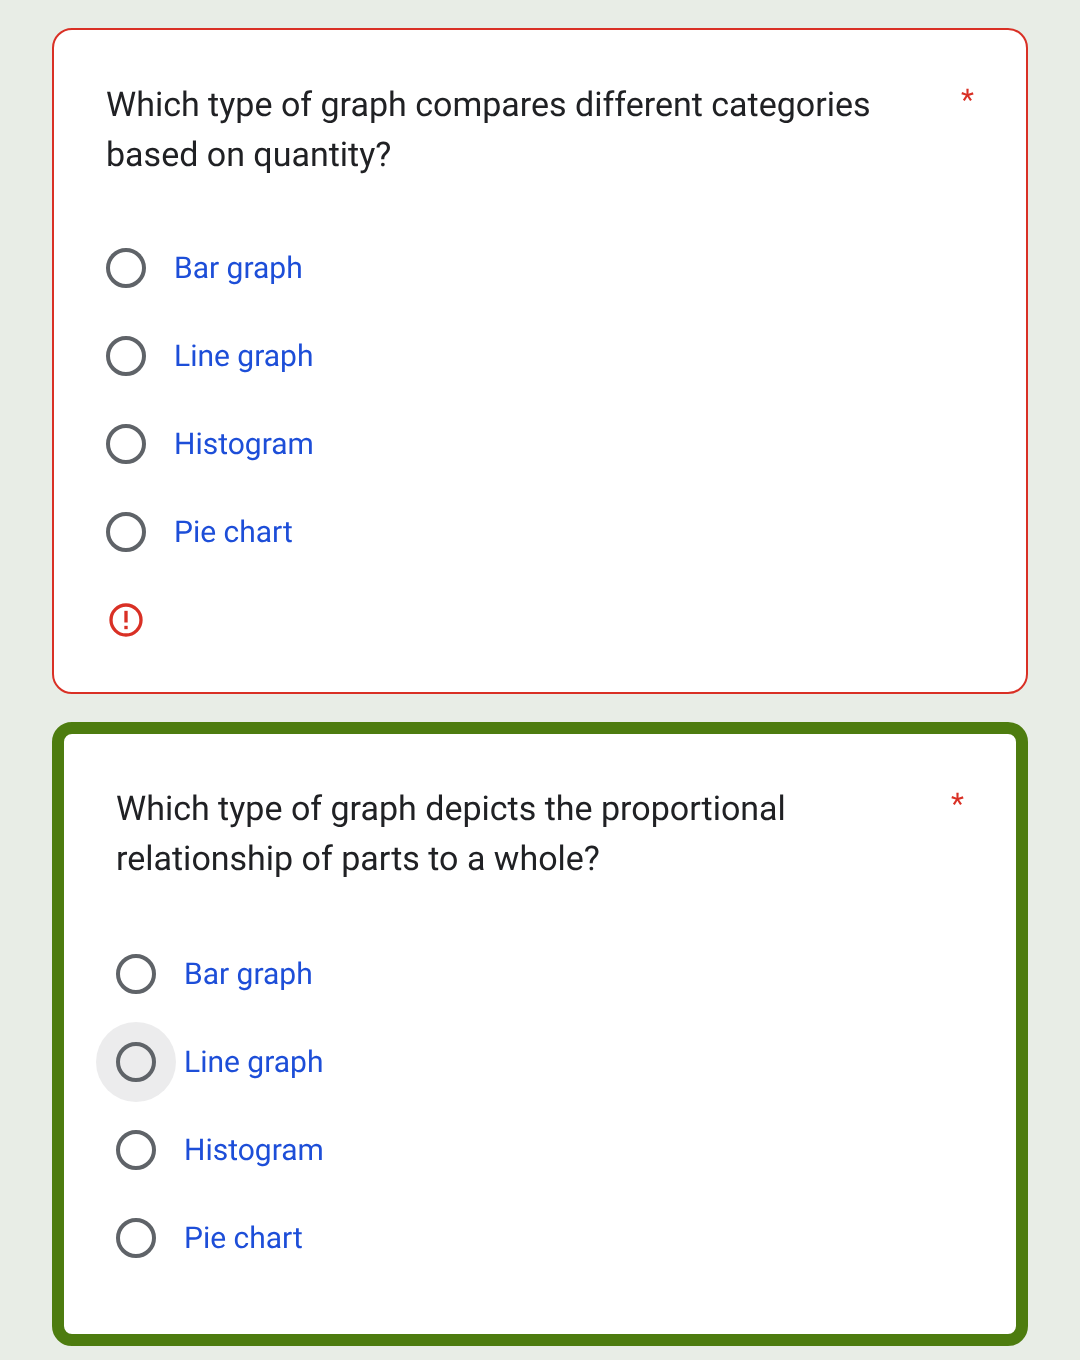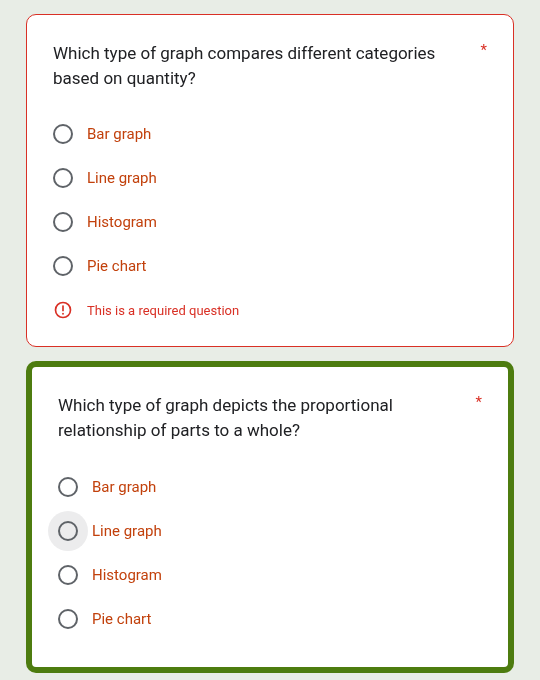--- a/index.html
+++ b/index.html
@@ -72,21 +72,21 @@
     width: 20px;
     height: 20px;
     border: 2px solid #5f6368;
     border-radius: 50%;
     background: transparent;
     position: relative;
     z-index: 1;
   }
   .option-label {
     font-size: 15px;
-    color: #c2410c;
+    color: #1d4ed8;
     margin-left: 14px;
   }
   .error-row {
     display: flex;
     align-items: center;
     margin-top: 12px;
   }
   .error-icon {
     width: 20px;
     height: 20px;
@@ -147,21 +147,20 @@
     </div>
 
     <div class="error-row">
       <div class="error-icon">
         <svg width="20" height="20" viewBox="0 0 24 24" fill="none">
           <circle cx="12" cy="12" r="9" stroke="#d93025" stroke-width="2"></circle>
           <rect x="11" y="6.5" width="2" height="7" fill="#d93025"></rect>
           <rect x="11" y="15.5" width="2" height="2" fill="#d93025"></rect>
         </svg>
       </div>
-      <div class="error-text">This is a required question</div>
     </div>
   </div>
 
   <div class="card">
     <div class="question-row">
       <div class="question-text">Which type of graph depicts the proportional relationship of parts to a whole?</div>
       <div class="required-asterisk">*</div>
     </div>
 
     <div class="option-row">

